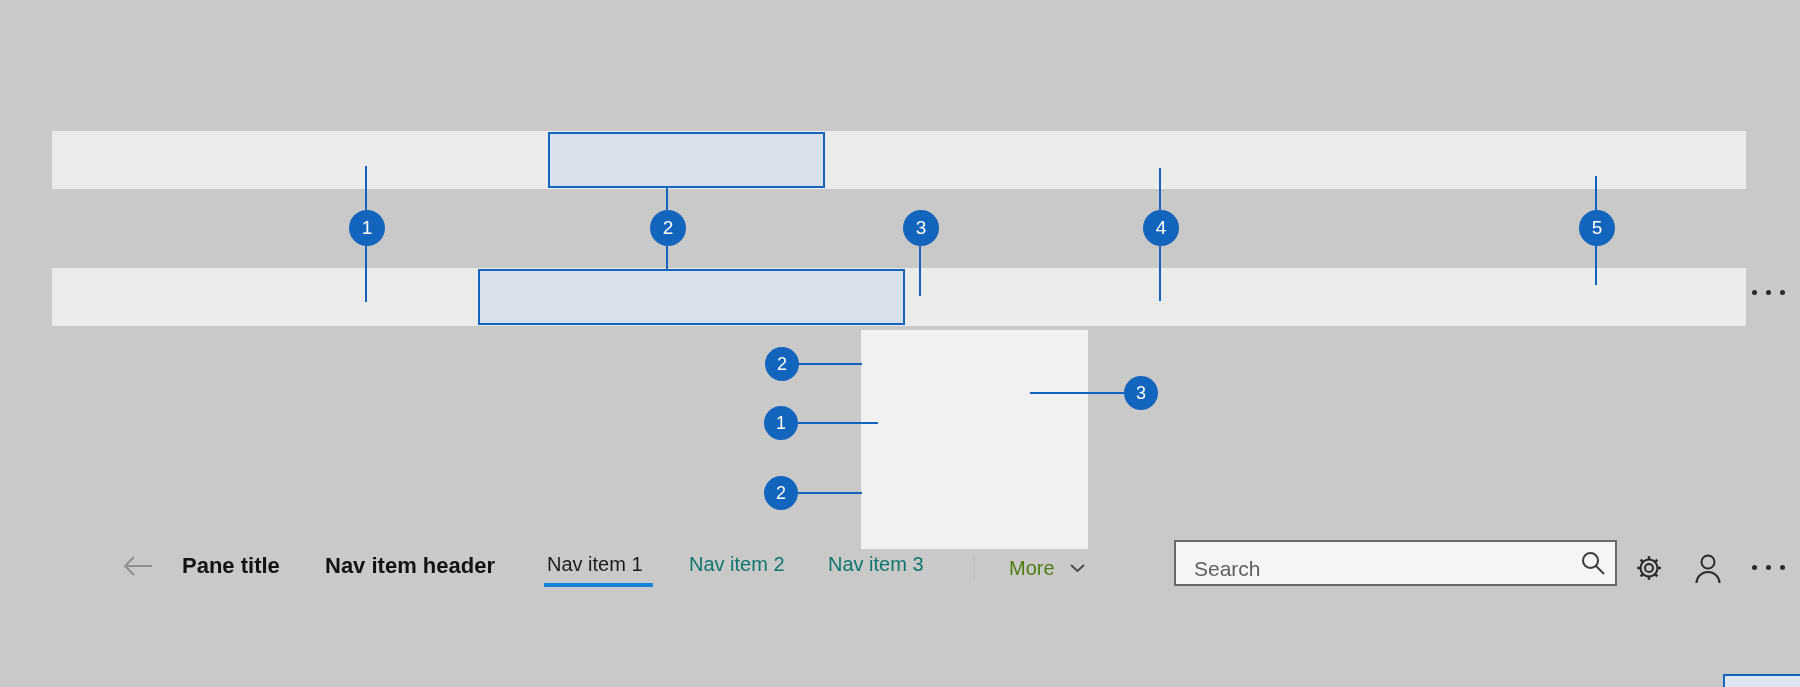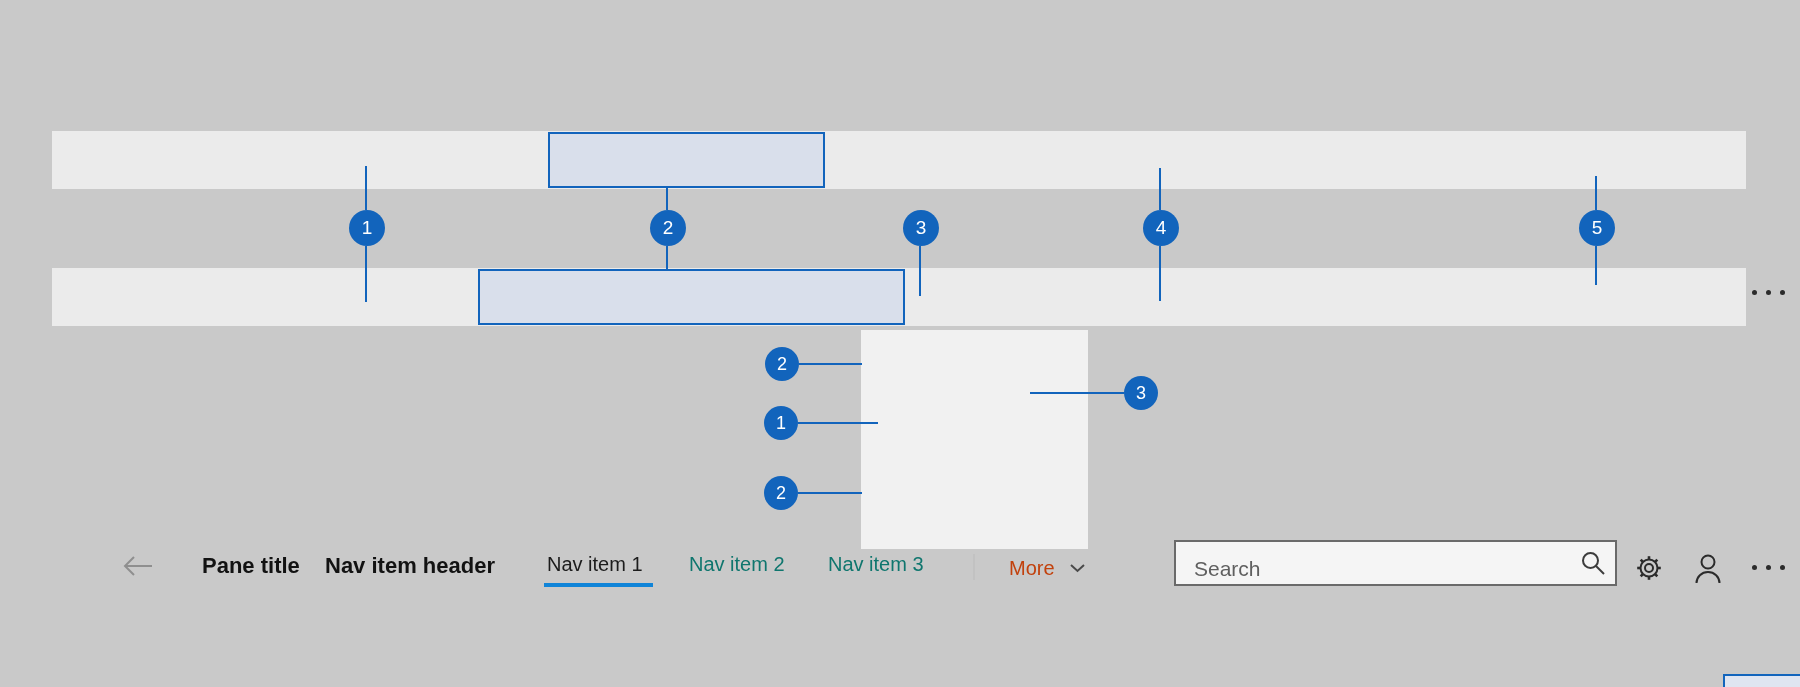--- a/index.html
+++ b/index.html
@@ -6,21 +6,21 @@
   #page{position:relative;width:1800px;height:687px;background:#c9c9c9;
         font-family:"Liberation Sans",sans-serif;overflow:hidden;}
 
   .hdr{position:absolute;left:52px;width:1694px;height:58px;background:#ebebeb;}
   #hdr1{top:131px;}
   #hdr2{top:268px;}
 
   .abs{position:absolute;}
   .t{position:absolute;font-size:20px;line-height:24px;color:#1c1c1c;white-space:nowrap;}
   .t.gray{color:#0f766e;}
-  .t.mid{color:#c2410c;}
+  .t.mid{color:#4d7c0f;}
   .tb{position:absolute;font-size:22px;line-height:25px;font-weight:bold;color:#121212;white-space:nowrap;}
 
   
   #logo-sq{left:144px;top:143px;width:34px;height:34px;display:grid;
            grid-template-columns:16px 16px;grid-template-rows:16px 16px;gap:2px;}
   #logo-sq .sq{width:16px;height:16px;}
   .sq-red{background:#f25022;} .sq-green{background:#7fba00;}
   .sq-blue{background:#00a4ef;} .sq-yellow{background:#ffb900;}
   #logo-word{left:191px;top:143px;font-size:31px;line-height:36px;font-weight:bold;
              color:#717171;letter-spacing:-1.2px;}
@@ -54,21 +54,21 @@
   #dots1{left:1700px;top:159px;} #dots2{left:1700px;top:297px;}
   #h1-chev{left:910px;top:157px;} #h2-chev{left:1018px;top:296px;}
   #h2-divider{left:921px;top:286px;width:2px;height:26px;background:#c2c2c2;position:absolute;}
 
   
   #h1-navhdr{left:350px;top:150px;}
   #h1-nav1{left:562px;top:149px;}
   #h1-nav2{left:707px;top:149px;}
   #h1-more{left:848px;top:149px;}
   
-  #h2-pane{left:150px;top:285px;}
+  #h2-pane{left:130px;top:285px;}
   #h2-navhdr{left:273px;top:285px;}
   #h2-nav1{left:495px;top:284px;}
   #h2-nav2{left:637px;top:284px;}
   #h2-nav3{left:776px;top:284px;}
   #h2-more{left:957px;top:288px;}
 
   
   #dd{position:absolute;left:861px;top:330px;width:227px;height:219px;background:#f1f1f1;}
   #dd-i4{left:885px;top:353px;}
 

